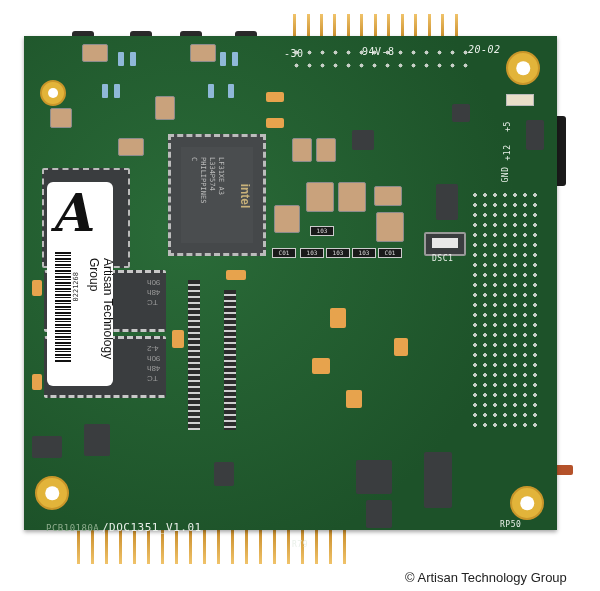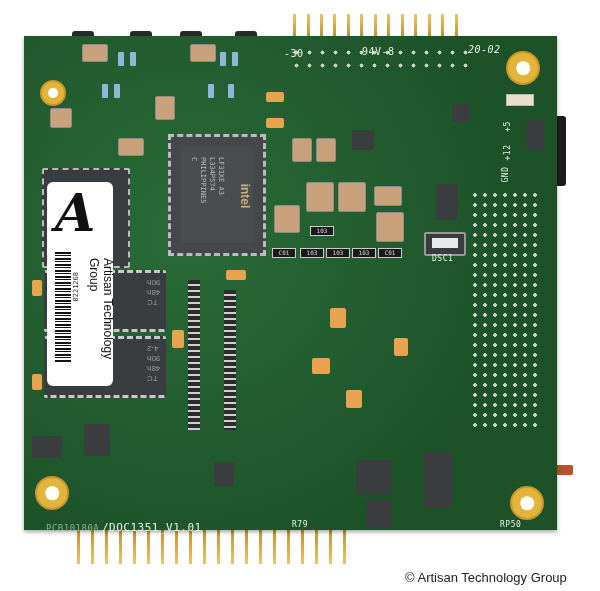--- a/index.html
+++ b/index.html
@@ -184,16 +184,16 @@
 
 <div class="abs silk" style="left:284px;top:48px;font-size:10px;">-30</div>
 <div class="abs silk" style="left:362px;top:46px;font-size:10px;">94V-8</div>
 <div class="abs silk" style="left:468px;top:44px;font-size:10px;font-style:italic;">20-02</div>
 <div class="abs silk" style="left:502px;top:122px;transform:rotate(-90deg);">+5</div>
 <div class="abs silk" style="left:500px;top:148px;transform:rotate(-90deg);">+12</div>
 <div class="abs silk" style="left:498px;top:170px;transform:rotate(-90deg);">GND</div>
 <div class="abs silk" style="left:432px;top:254px;">DSC1</div>
 <div class="abs silk" style="left:46px;top:523px;font-size:9px;color:#8fae8f;">PCB10180A</div>
 <div class="abs silk" style="left:102px;top:521px;font-size:11px;">/DOC1351_V1.01</div>
-<div class="abs silk" style="left:292px;top:520px;">R79</div>
+<div class="abs silk" style="left:292px;top:540px;">R79</div>
 <div class="abs silk" style="left:500px;top:520px;">RP50</div>
 
 <div class="abs" style="left:405px;top:570px;font-size:13px;color:#222;">© Artisan Technology Group</div>
 
 </body></html>

